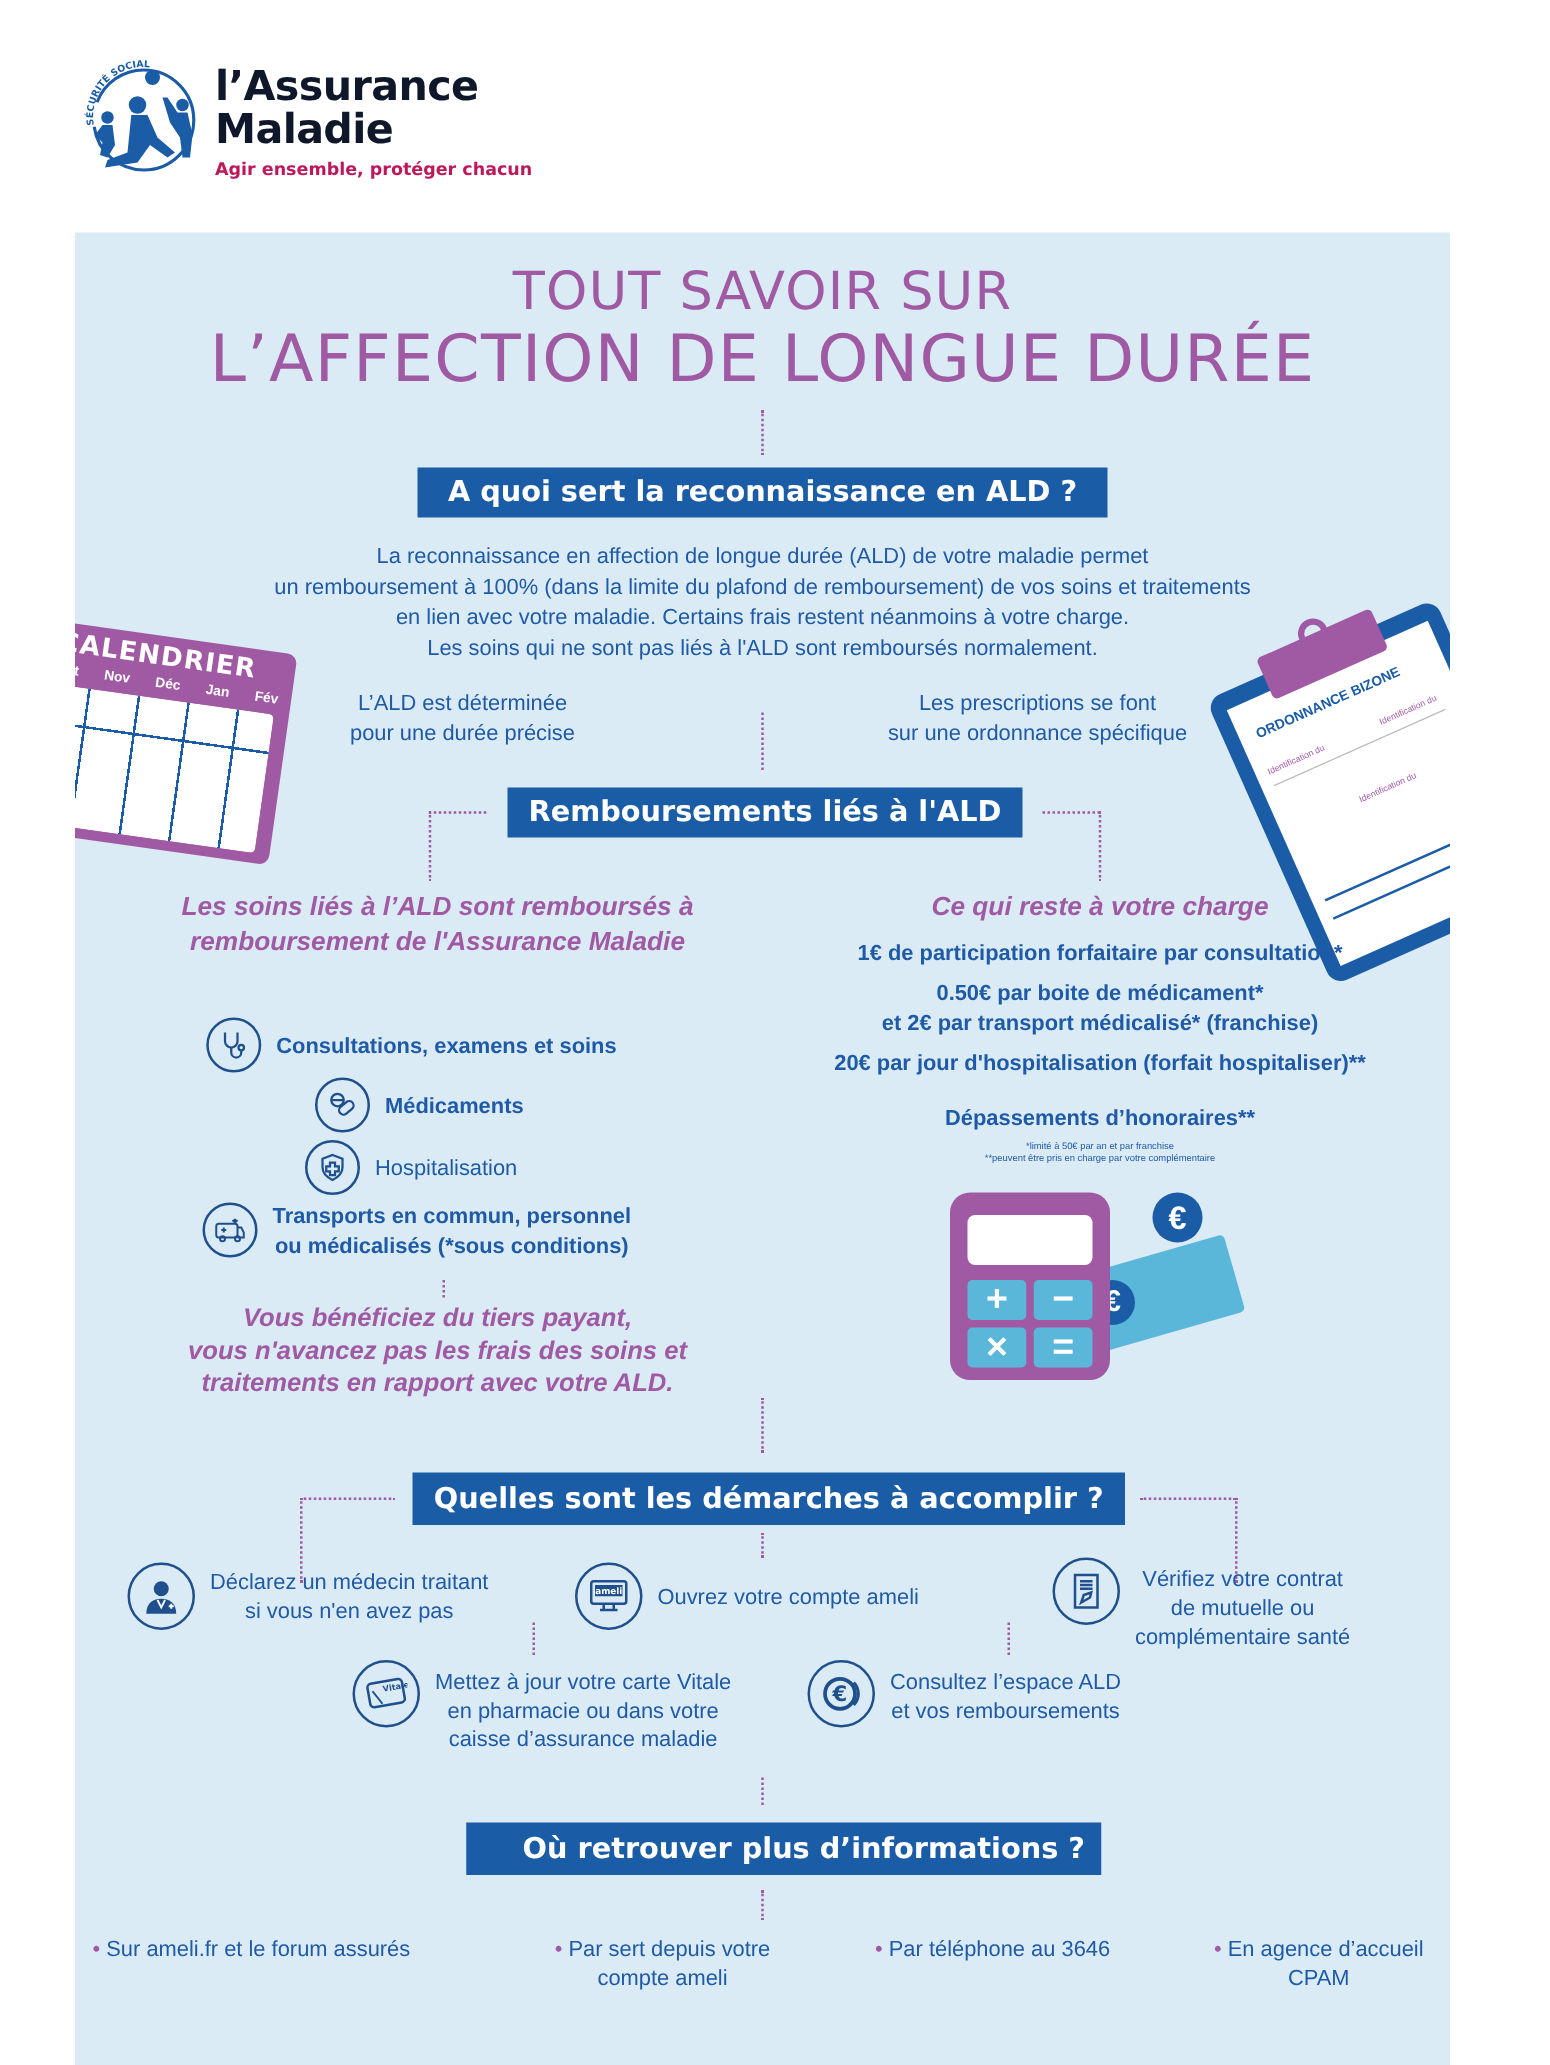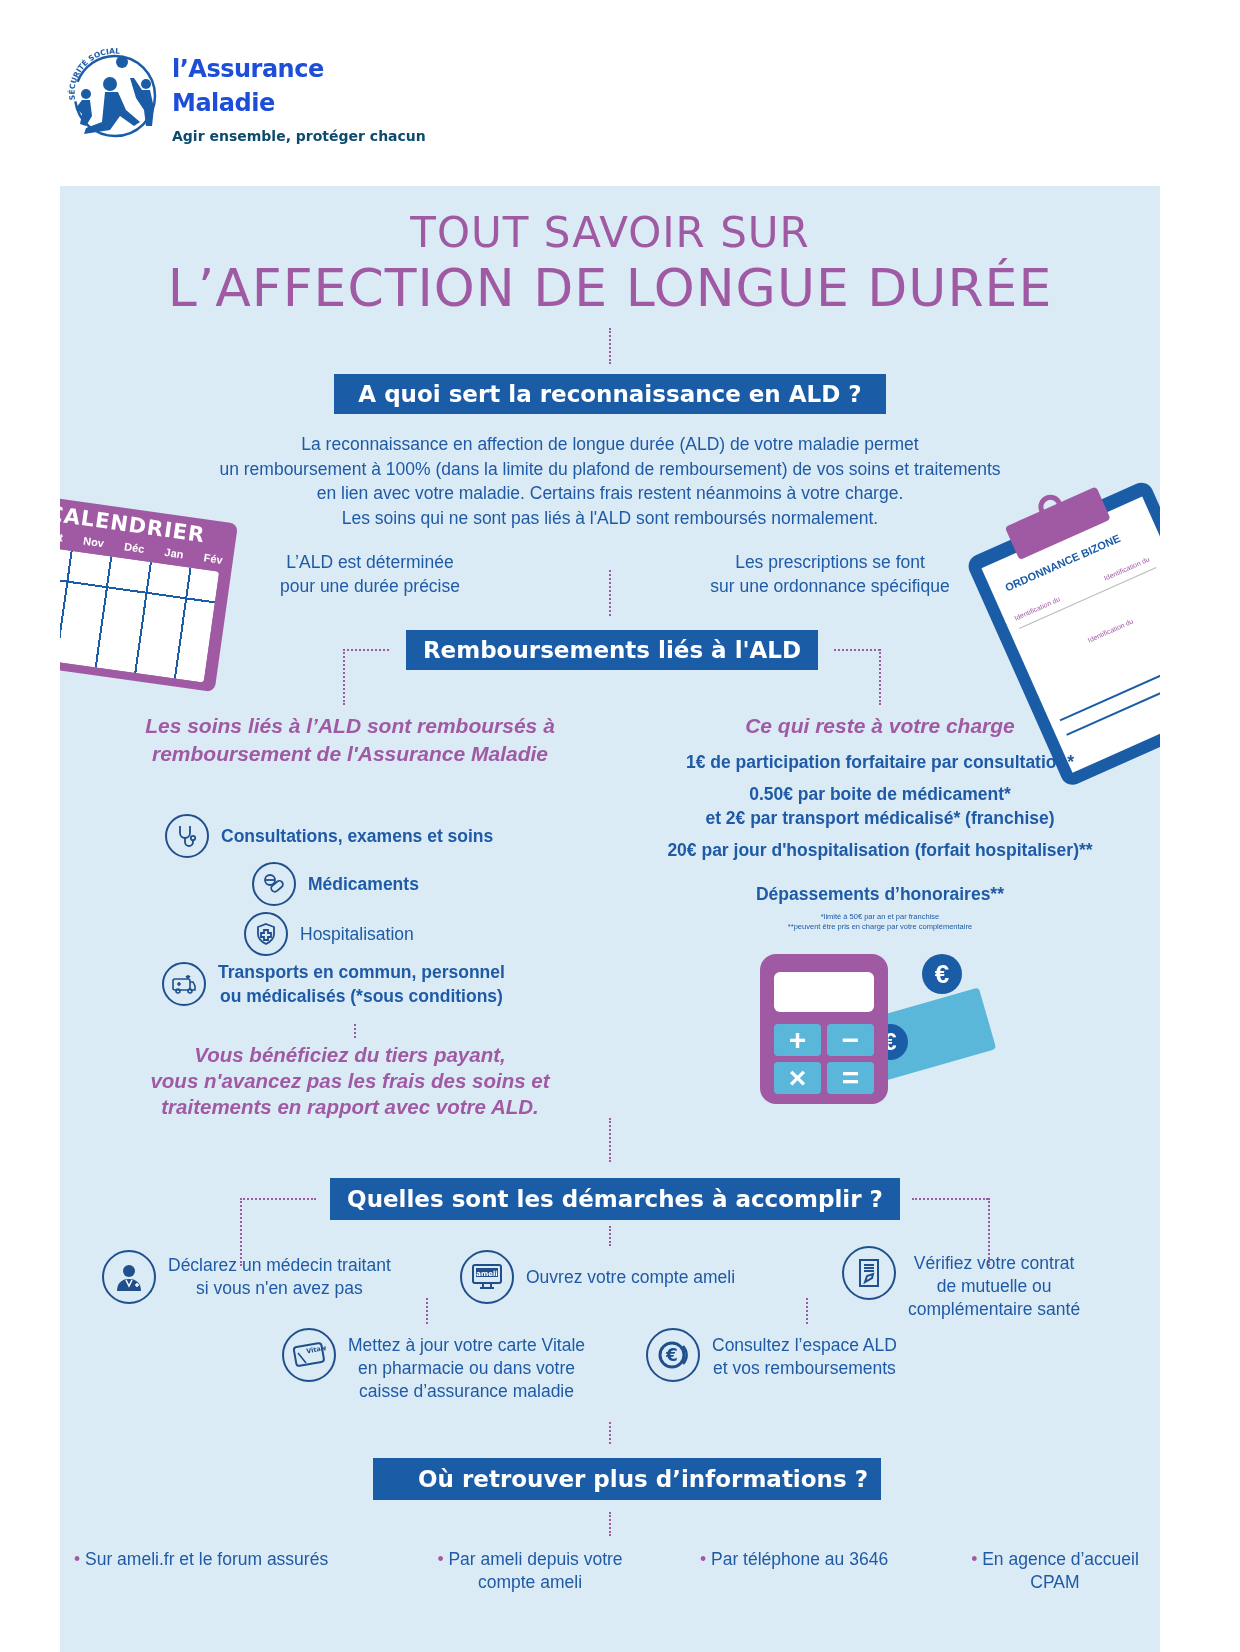--- a/index.html
+++ b/index.html
@@ -1,21 +1,21 @@
 <!DOCTYPE html>
 <html><head>
 <meta charset="utf-8">
 <style>
   html,body{margin:0;padding:0;}
   body{width:1240px;height:1652px;background:#ffffff;position:relative;overflow:hidden;font-family:"Liberation Sans","DejaVu Sans",sans-serif;color:#1f5aa6;}
   .abs{position:absolute;}
   
   .logo{left:60px;top:38px;width:360px;height:120px;}
-  .logo .wordmark{position:absolute;left:112px;top:14px;color:#1d4ed8;font-family:"DejaVu Sans",sans-serif;font-weight:bold;font-size:24px;line-height:34px;letter-spacing:-0.5px;}
-  .logo .tagline{position:absolute;left:112px;top:90px;color:#0c4a6e;font-family:"DejaVu Sans",sans-serif;font-weight:bold;font-size:14px;white-space:nowrap;}
+  .logo .wordmark{position:absolute;left:112px;top:14px;color:#0f172a;font-family:"DejaVu Sans",sans-serif;font-weight:bold;font-size:33px;line-height:34px;letter-spacing:-0.5px;}
+  .logo .tagline{position:absolute;left:112px;top:90px;color:#be185d;font-family:"DejaVu Sans",sans-serif;font-weight:bold;font-size:14px;white-space:nowrap;}
   
   .panel{left:60px;top:186px;width:1100px;height:1488px;background:#daebf6;overflow:hidden;}
   .t1{left:0;width:1100px;text-align:center;color:#a05aa4;font-family:"DejaVu Sans",sans-serif;font-weight:normal;}
   .banner{background:#1b5ca6;color:#fff;font-family:"DejaVu Sans",sans-serif;font-weight:bold;text-align:center;white-space:nowrap;}
   .dotv{border-left:2px dotted #a05aa4;width:0;}
   .doth{border-top:2px dotted #a05aa4;height:0;}
   .ctext{text-align:center;color:#1f5aa6;}
   .purple{color:#a05aa4;font-weight:bold;text-align:center;font-style:italic;}
   .blueb{color:#1f5aa6;font-weight:bold;text-align:center;}
   .iconc{width:44px;height:44px;border:2px solid #1f4f8c;border-radius:50%;box-sizing:border-box;display:flex;align-items:center;justify-content:center;}
@@ -273,21 +273,21 @@
   </div>
 
   <div class="abs dotv" style="left:549px;top:1236px;height:22px;"></div>
   <div class="abs banner" style="left:313px;top:1272px;width:476px;height:42px;line-height:42px;font-size:23px;padding-left:32px;">Où retrouver plus d’informations ?</div>
   <div class="abs dotv" style="left:549px;top:1326px;height:24px;"></div>
 
   <div class="abs ctext" style="left:14px;top:1362px;width:290px;font-size:17.5px;line-height:23px;text-align:left;">
     <span class="bullet">•</span> <span>Sur ameli.fr et le forum assurés</span>
   </div>
   <div class="abs ctext" style="left:360px;top:1362px;width:220px;font-size:17.5px;line-height:23px;">
-    <div><span class="bullet">•</span> <span>Par ameli depuis votre</span></div>
+    <div><span class="bullet">•</span> <span>Par sert depuis votre</span></div>
     <div>compte ameli</div>
   </div>
   <div class="abs ctext" style="left:640px;top:1362px;width:240px;font-size:17.5px;line-height:23px;text-align:left;">
     <span class="bullet">•</span> <span>Par téléphone au 3646</span>
   </div>
   <div class="abs ctext" style="left:900px;top:1362px;width:190px;font-size:17.5px;line-height:23px;">
     <div><span class="bullet">•</span> <span>En agence d’accueil</span></div>
     <div>CPAM</div>
   </div>
 </div>

